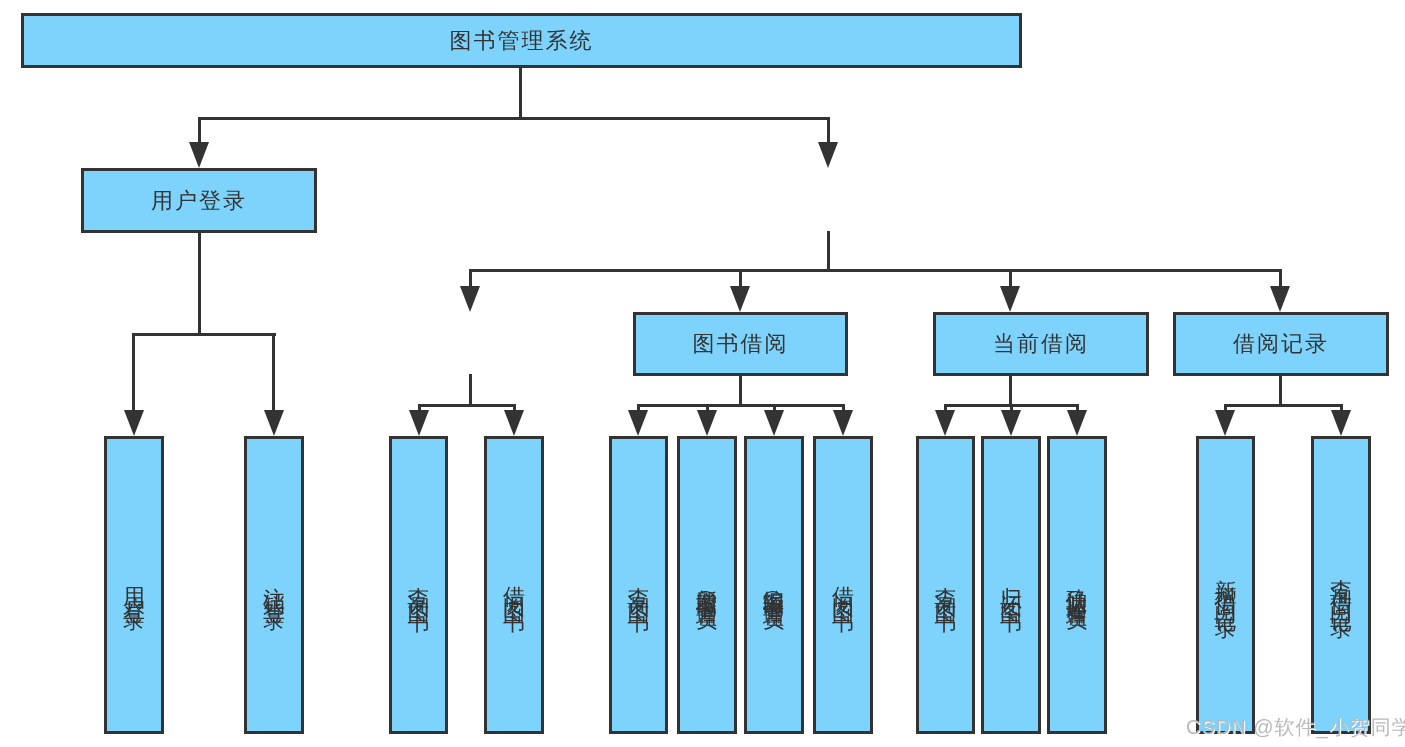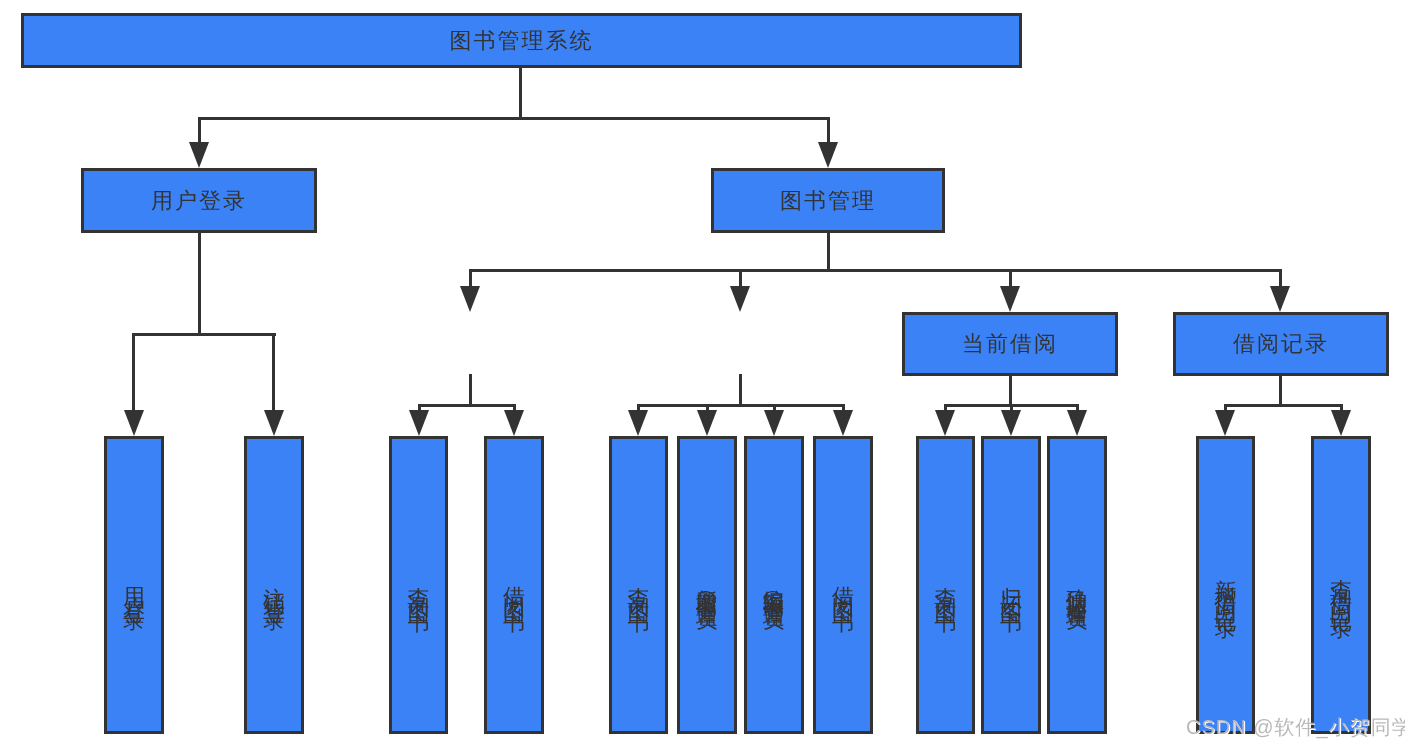--- a/index.html
+++ b/index.html
@@ -7,21 +7,21 @@
     position:relative;
     width:1405px;height:747px;
     background:#ffffff;
     font-family:"Liberation Sans","DejaVu Sans",sans-serif;
     overflow:hidden;
   }
   .box{
     position:absolute;
     box-sizing:border-box;
     border:3px solid #333333;
-    background:#3b82f6;
+    background:#7dd3fc;
     display:flex;
     align-items:center;
     justify-content:center;
     color:#333333;
   }
   .hlabel{
     font-size:22px;
     letter-spacing:2px;
     white-space:nowrap;
   }
@@ -57,25 +57,25 @@
 
 <div id="canvas">
 
   <div class="box" style="left:21px;top:13px;width:1001px;height:55px;">
     <span class="hlabel">图书管理系统</span>
   </div>
 
   <div class="box" style="left:81px;top:168px;width:236px;height:65px;">
     <span class="hlabel">用户登录</span>
   </div>
-  <div class="box" style="left:711px;top:168px;width:234px;height:65px;">
-    <span class="hlabel">图书管理</span>
+
+  <div class="box" style="left:633px;top:312px;width:215px;height:64px;">
+    <span class="hlabel">图书借阅</span>
   </div>
-
-  <div class="box" style="left:902px;top:312px;width:216px;height:64px;">
+  <div class="box" style="left:933px;top:312px;width:216px;height:64px;">
     <span class="hlabel">当前借阅</span>
   </div>
   <div class="box" style="left:1173px;top:312px;width:216px;height:64px;">
     <span class="hlabel">借阅记录</span>
   </div>
 
   <div class="box" style="left:104px;top:436px;width:60px;height:298px;">
     <span class="vlabel">用户登录</span>
   </div>
   <div class="box" style="left:244px;top:436px;width:60px;height:298px;">

